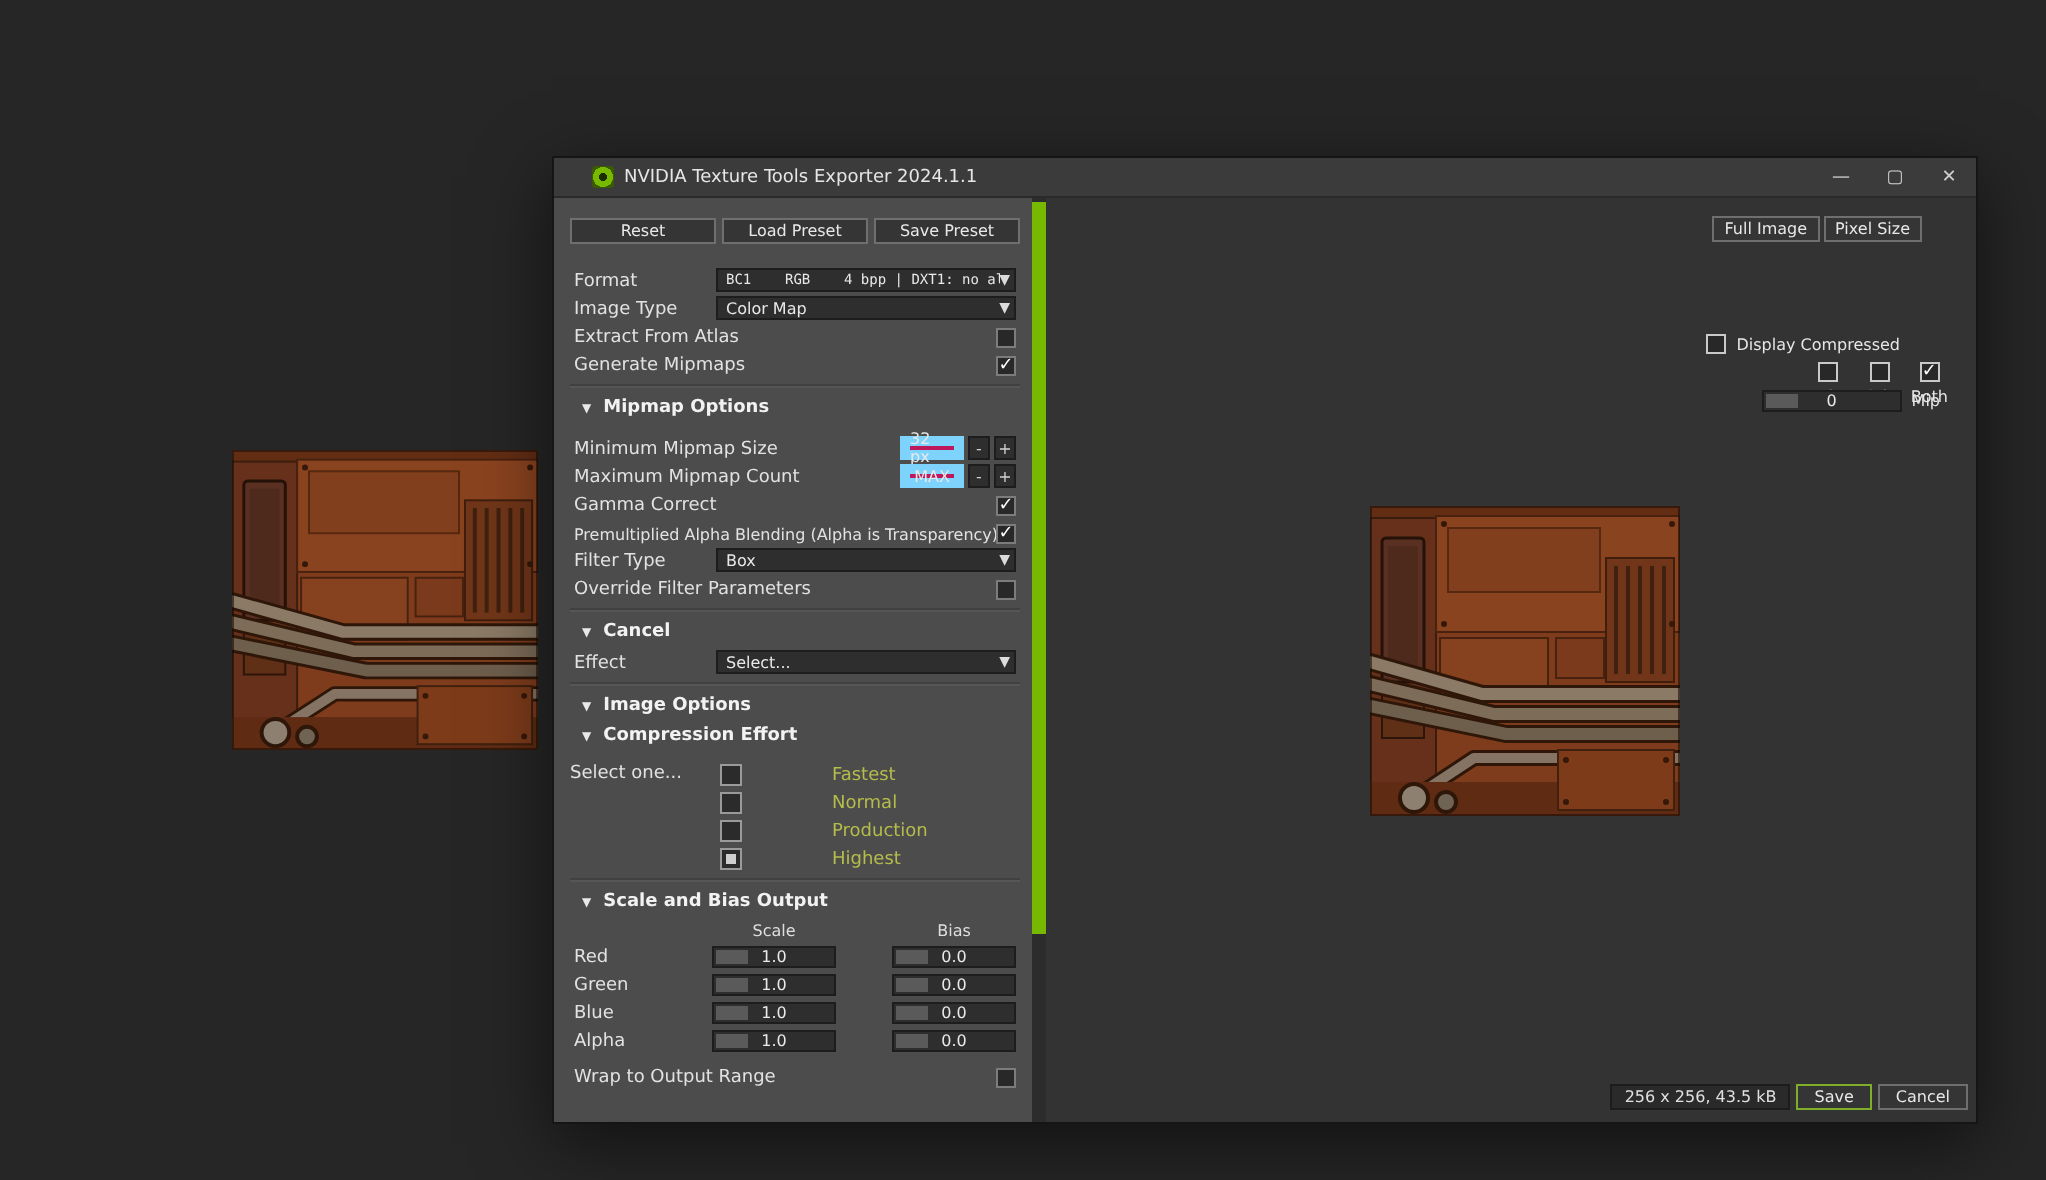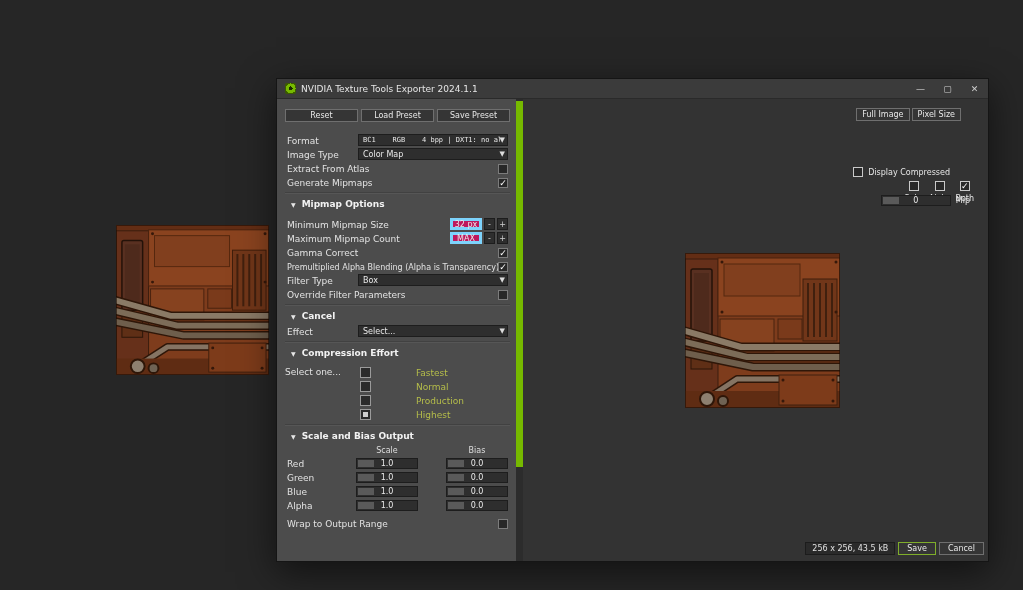--- a/index.html
+++ b/index.html
@@ -15,21 +15,21 @@
   .tex-preview { left:162px; top:154px; width:155px; height:155px; }
 
   
   .win {
     position:absolute; left:276px; top:78px; width:713px; height:484px;
     background:#4c4c4c; border:1px solid #151515;
     box-shadow:0 10px 34px rgba(0,0,0,.55);
   }
   .titlebar {
     height:20px; background:#3b3b3b; border-bottom:1px solid #2a2a2a;
-    display:flex; align-items:center; padding-left:8px;
+    display:flex; align-items:center; padding-left:19px;
   }
   .app-icon {
     width:11px; height:11px; border-radius:2px; margin-right:5px; flex:0 0 auto;
     background:radial-gradient(circle at 50% 50%, #1c2b00 0 2px, #76b900 2px 5px, #3c5b00 5px);
   }
   .title-text { font-size:9px; color:#e6e6e6; flex:1; white-space:nowrap; overflow:hidden; }
   .win-btns { display:flex; height:20px; }
   .win-btn { width:27px; height:20px; display:flex; align-items:center; justify-content:center;
     font-size:9px; color:#cfcfcf; cursor:default; }
 
@@ -63,21 +63,21 @@
   }
   .cb .tick { font-size:9px; line-height:1; color:#ffffff; font-weight:bold; }
 
   .sep { border-top:1px solid #414141; border-bottom:1px solid #565656; margin:4px 0; height:0; }
 
   .sec { display:flex; align-items:center; gap:6px; height:12px; margin:1px 0 1px 6px; }
   .sec .tri { font-size:6px; color:#e8e8e8; }
   .sec .sec-lbl { font-size:9px; font-weight:bold; color:#f2f2f2; white-space:nowrap; }
 
   .spin-group { display:flex; gap:2px; align-items:center; }
-  .spin-field { width:32px; height:12px; background:#be185d; border:3px solid #7dd3fc;
+  .spin-field { width:32px; height:12px; background:#be185d; border:5px solid #7dd3fc;
     font-size:8px; color:#e8e8e8; display:flex; align-items:center; justify-content:center; }
   .spin-btn { width:11px; height:12px; background:#2e2e2e; border:1px solid #1d1d1d;
     font-size:8px; color:#cfcfcf; display:flex; align-items:center; justify-content:center; cursor:default; }
 
   .options-block { display:flex; margin:8px 0 2px 0; }
   .options-col { display:flex; flex-direction:column; gap:3px; width:150px; }
   .opt-row { display:flex; align-items:center; gap:5px; height:11px; }
   .opt-box { width:11px; height:11px; background:#2b2b2b; border:1px solid #9a9a9a;
     display:inline-flex; align-items:center; justify-content:center; }
   .opt-fill { width:5px; height:5px; background:#cfcfcf; }
@@ -295,20 +295,24 @@
       <div class="p-row" style="margin-top:0">
         <span class="lbl">Effect</span>
         <div class="dd">
           <span class="dd-val">Select...</span>
           <span class="dd-arrow">▼</span>
         </div>
       </div>
 
       <div class="sep"></div>
 
+      <div class="sec">
+        <span class="tri">▼</span>
+        <span class="sec-lbl">Image Options</span>
+      </div>
 
       <div class="sec" style="margin-top:3px">
         <span class="tri">▼</span>
         <span class="sec-lbl">Compression Effort</span>
       </div>
 
       <div class="options-block">
         <span class="lbl">Select one...</span>
         <div class="options-col">
           <div class="opt-row">

